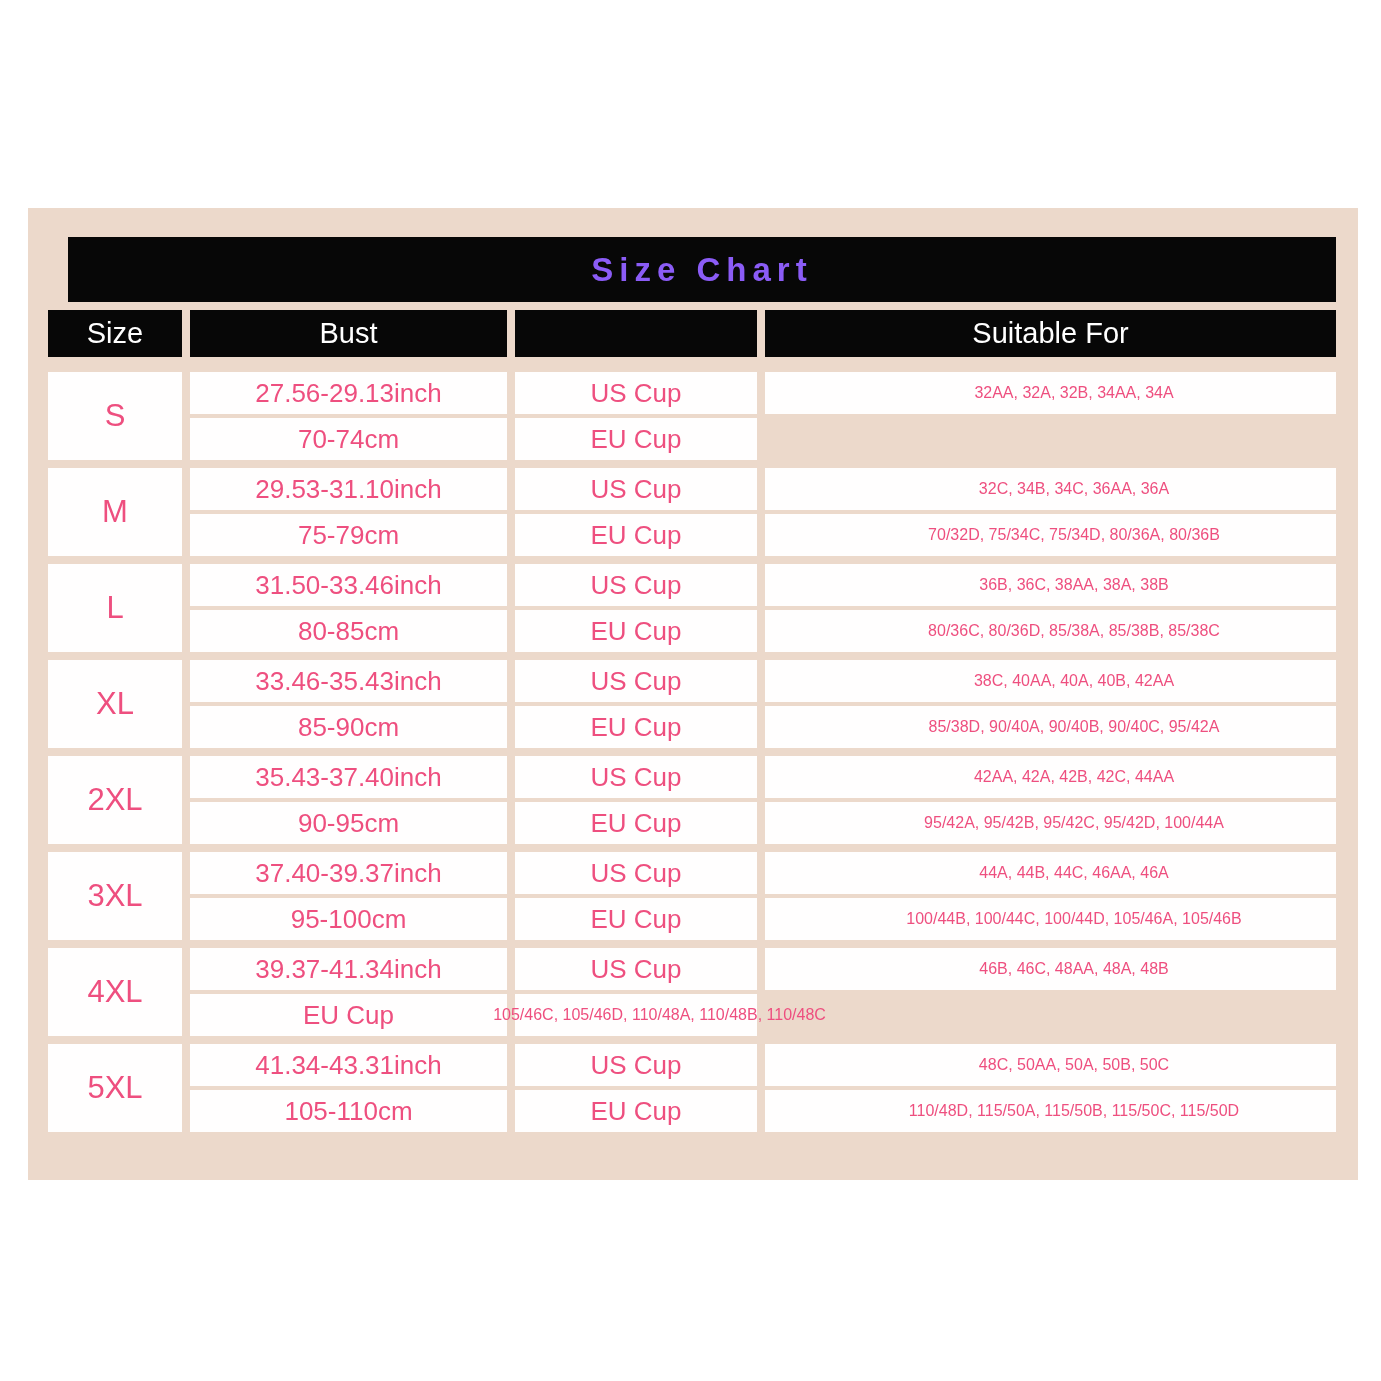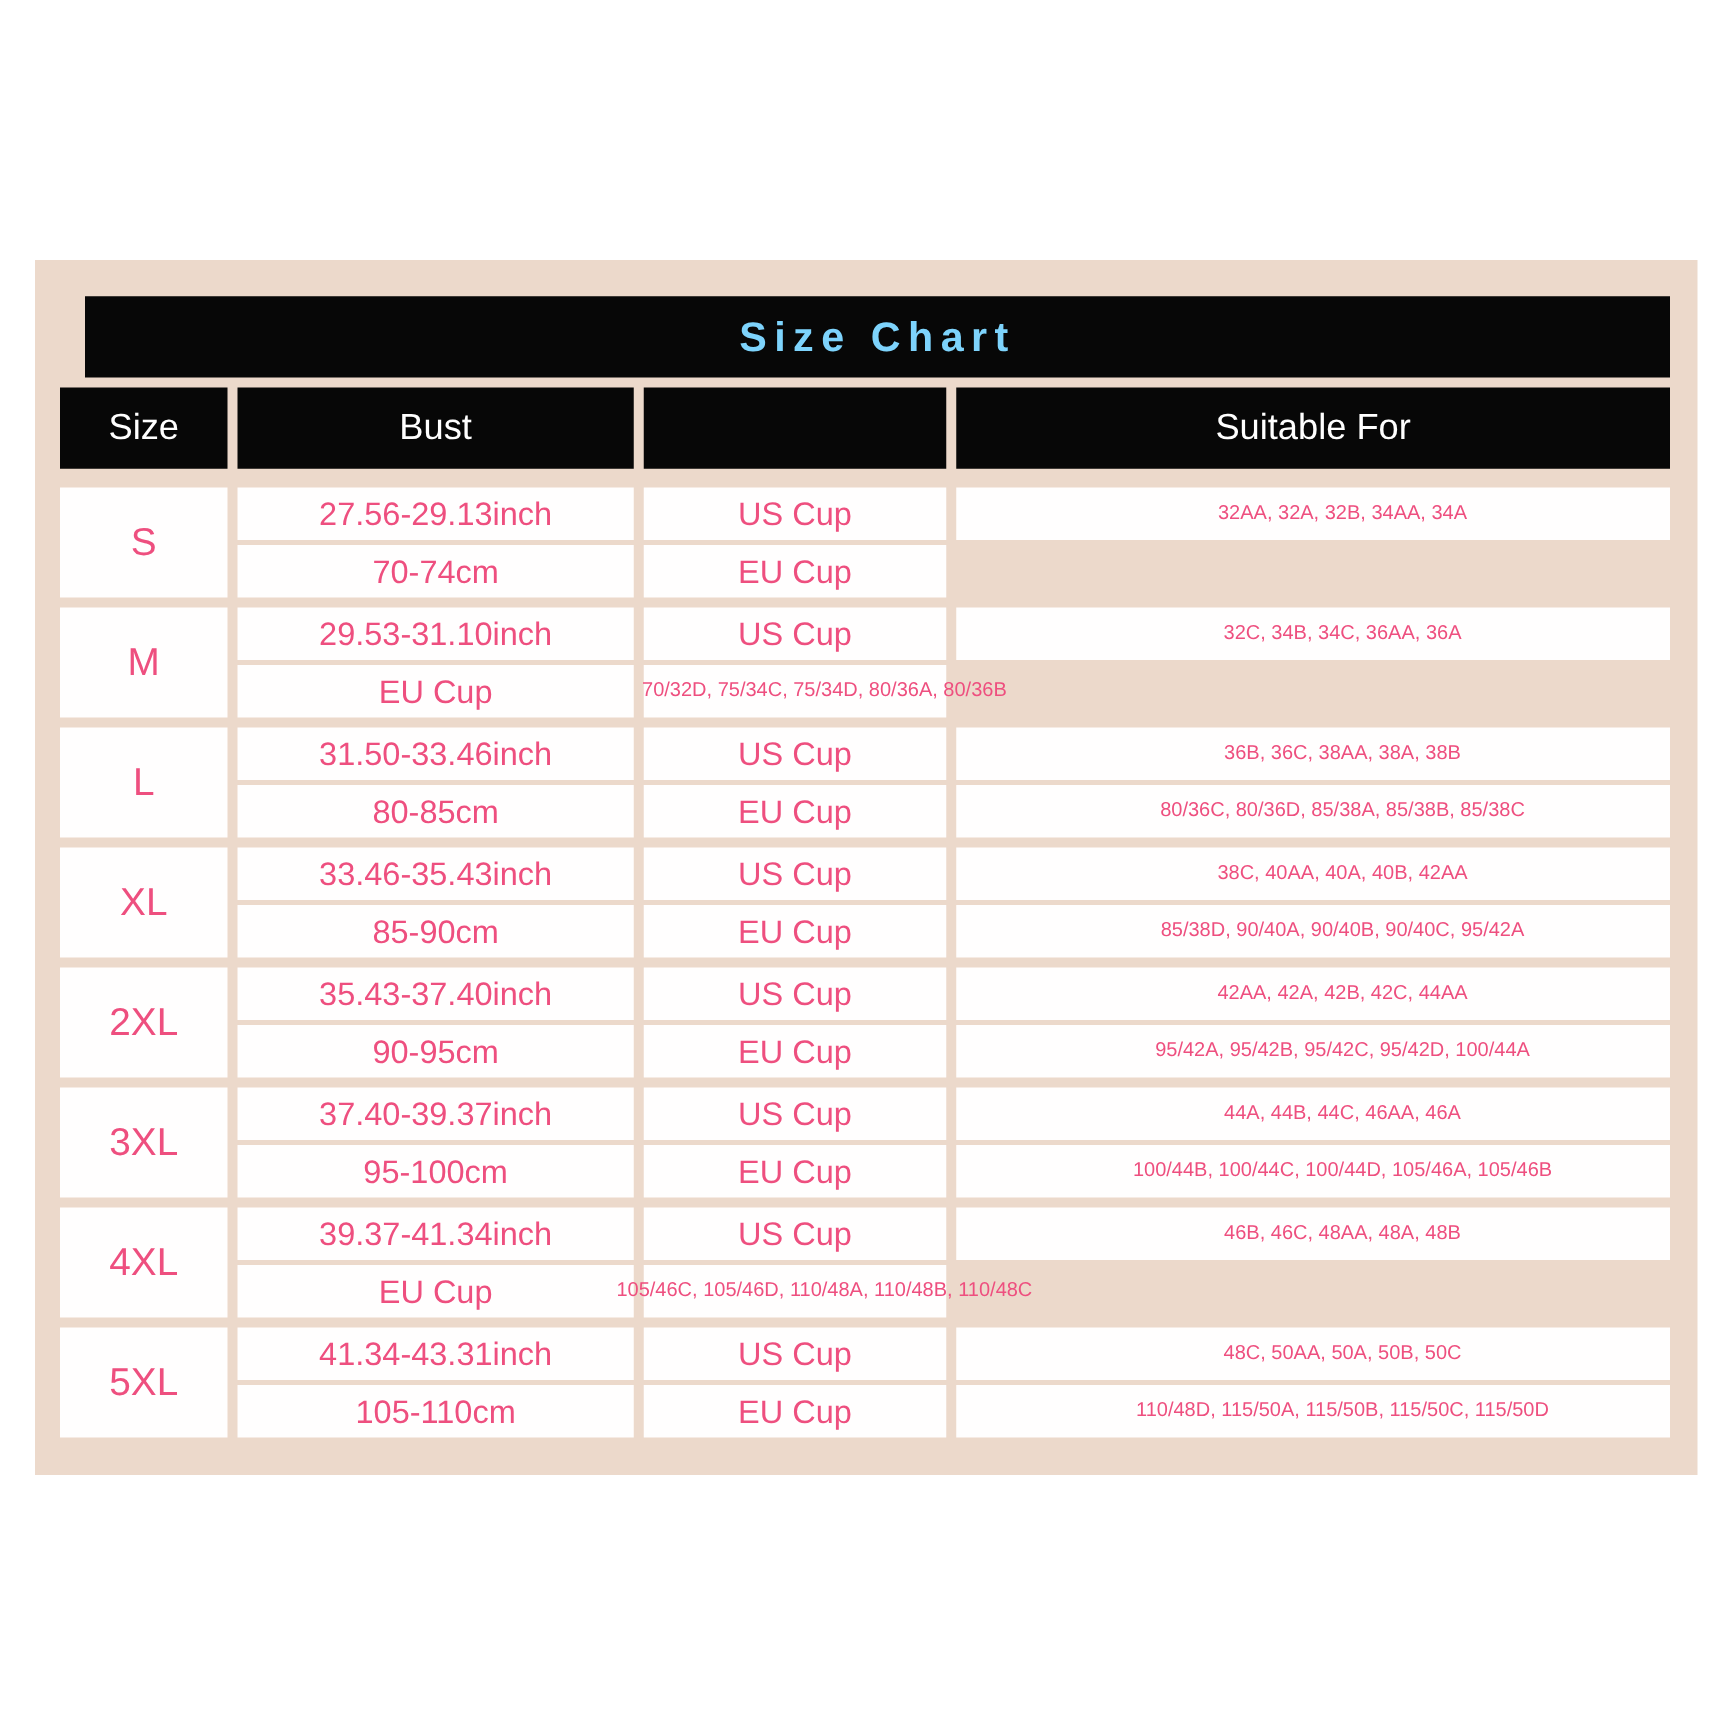--- a/index.html
+++ b/index.html
@@ -14,33 +14,33 @@
     position:absolute;
     left:28px;top:208px;
     width:1330px;height:972px;
     background:#ecd9cb;
     box-sizing:border-box;
     padding:29px 22px 0 20px;
   }
   .title-bar{
     height:65px;
     background:#070707;
-    color:#7dd3fc;
+    color:#8b5cf6;
     display:flex;align-items:center;justify-content:center;
     font-size:33px;font-weight:bold;letter-spacing:6px;
     margin-bottom:8px;
     margin-left:20px;
   }
   .grid-row{
     display:grid;
     grid-template-columns:134px 317px 242px 1fr;
     column-gap:8px;
   }
   .header-row{
-    height:65px;
+    height:47px;
     margin-bottom:15px;
   }
   .header-cell{
     background:#070707;
     color:#ffffff;
     display:flex;align-items:center;justify-content:center;
     font-size:29px;
   }
   .group{
     grid-template-rows:42px 42px;
@@ -85,20 +85,21 @@
     <div class="cell suit">32AA, 32A, 32B, 34AA, 34A</div>
     <div class="cell">70-74cm</div>
     <div class="cell">EU Cup</div>
   </div>
 
   <div class="grid-row group">
     <div class="cell size-cell">M</div>
     <div class="cell">29.53-31.10inch</div>
     <div class="cell">US Cup</div>
     <div class="cell suit">32C, 34B, 34C, 36AA, 36A</div>
+    <div class="cell">75-79cm</div>
     <div class="cell">EU Cup</div>
     <div class="cell suit">70/32D, 75/34C, 75/34D, 80/36A, 80/36B</div>
   </div>
 
   <div class="grid-row group">
     <div class="cell size-cell">L</div>
     <div class="cell">31.50-33.46inch</div>
     <div class="cell">US Cup</div>
     <div class="cell suit">36B, 36C, 38AA, 38A, 38B</div>
     <div class="cell">80-85cm</div>

